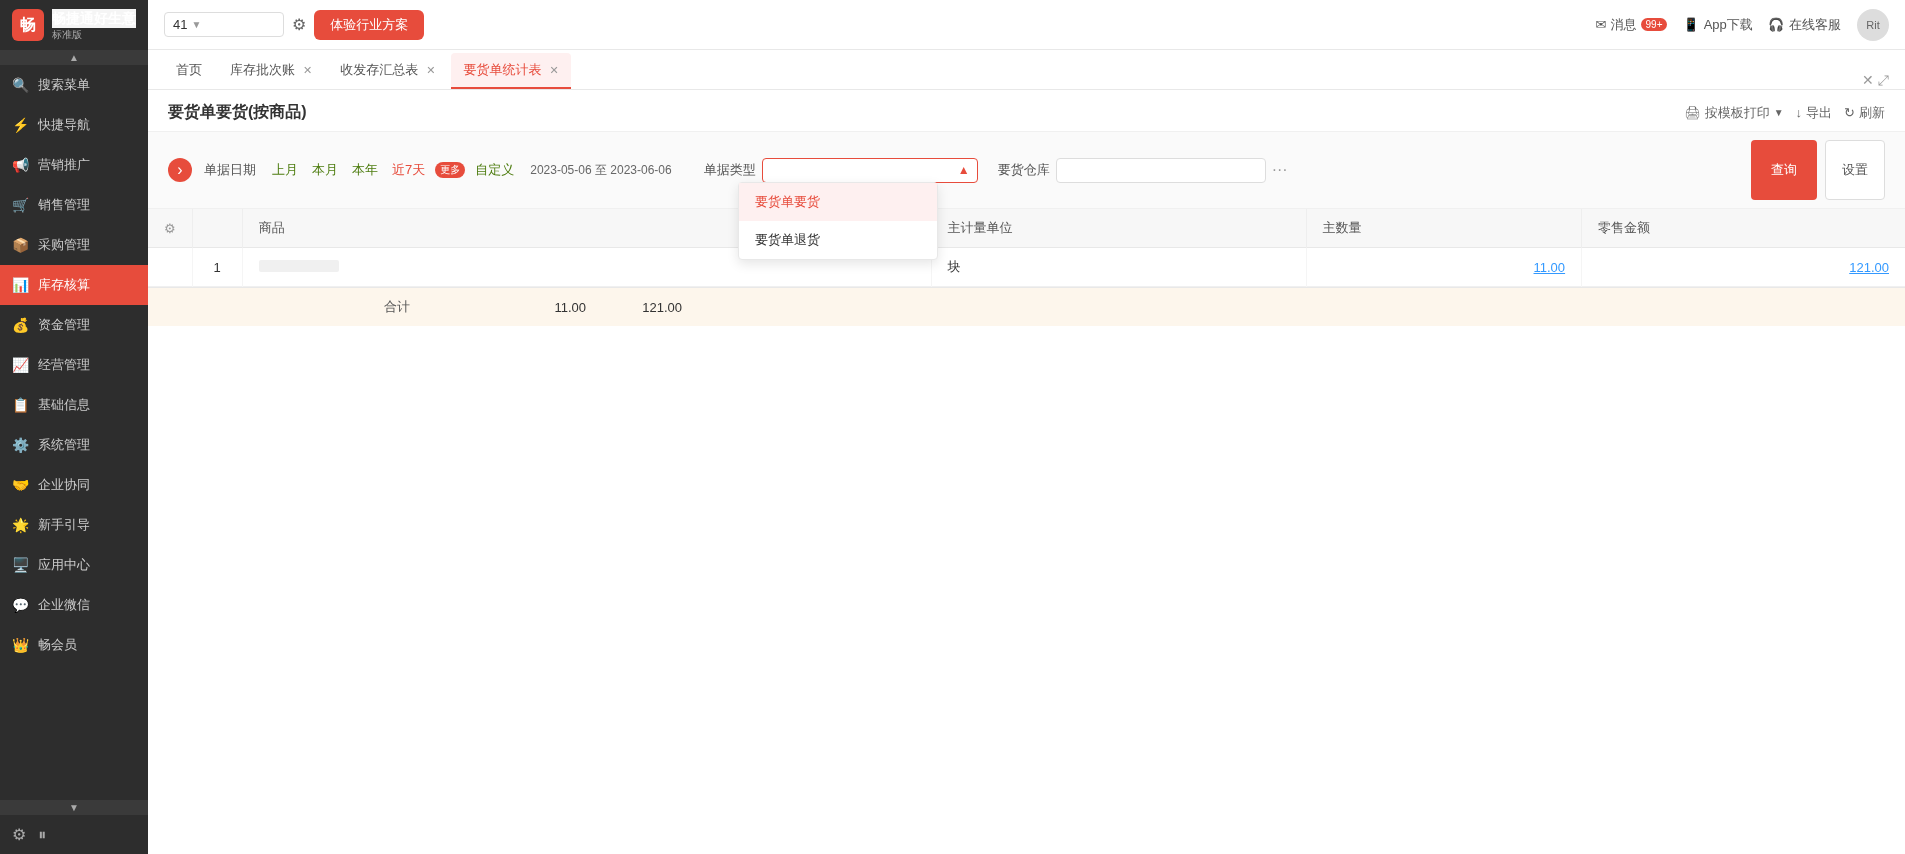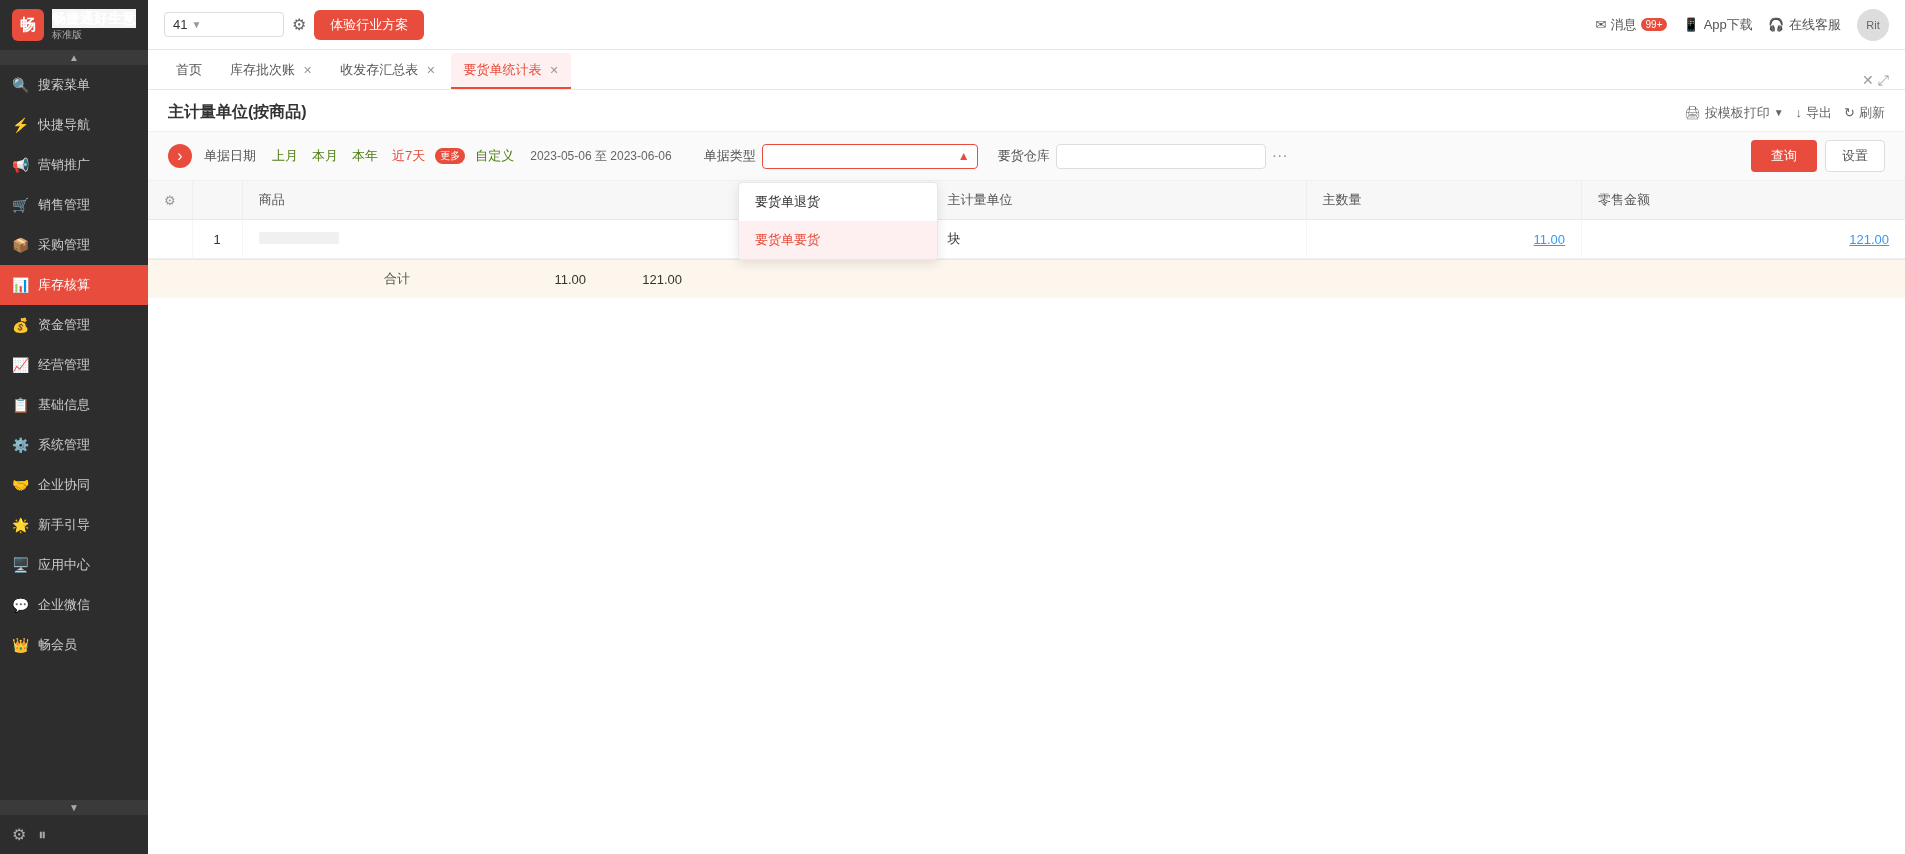--- a/index.html
+++ b/index.html
@@ -354,21 +354,21 @@
       border-radius: 4px;
       padding: 6px 20px;
       cursor: pointer;
       font-size: 13px;
     }
     .btn-settings {
       background: white;
       color: #555;
       border: 1px solid #ddd;
       border-radius: 4px;
-      padding: 6px 16px;
+      padding: 20px 16px;
       cursor: pointer;
       font-size: 13px;
     }
 
     
     .dropdown-overlay {
       position: absolute;
       top: 50px;
       left: 590px;
       z-index: 1000;
@@ -570,21 +570,21 @@
     <div class="tabs-actions">
       <span style="cursor:pointer;color:#999;">✕</span>
       <span style="cursor:pointer;color:#999;">⤢</span>
     </div>
   </div>
 
   <div class="page-content">
     <div class="page-inner">
 
       <div class="page-header">
-        <div class="page-title">主计量单位(按商品)</div>
+        <div class="page-title">要货单要货(按商品)</div>
         <div class="page-actions">
           <div class="page-action-btn">
             <span>🖨</span>
             <span>按模板打印</span>
             <span style="font-size:10px;">▼</span>
           </div>
           <div class="page-action-btn">
             <span>↓</span>
             <span>导出</span>
           </div>
@@ -622,22 +622,22 @@
           <input class="filter-warehouse-input" type="text" style="">
           <span class="filter-more-btn">···</span>
         </div>
 
         <div class="filter-actions">
           <button class="btn-query">查询</button>
           <button class="btn-settings">设置</button>
         </div>
 
         <div class="dropdown-overlay">
+          <div class="dropdown-item selected">要货单要货</div>
           <div class="dropdown-item">要货单退货</div>
-          <div class="dropdown-item selected">要货单要货</div>
         </div>
       </div>
 
       <div class="table-container">
         <table>
           <thead>
             <tr>
               <th class="th-settings" style="width:40px;">
                 <span>⚙</span>
               </th>

